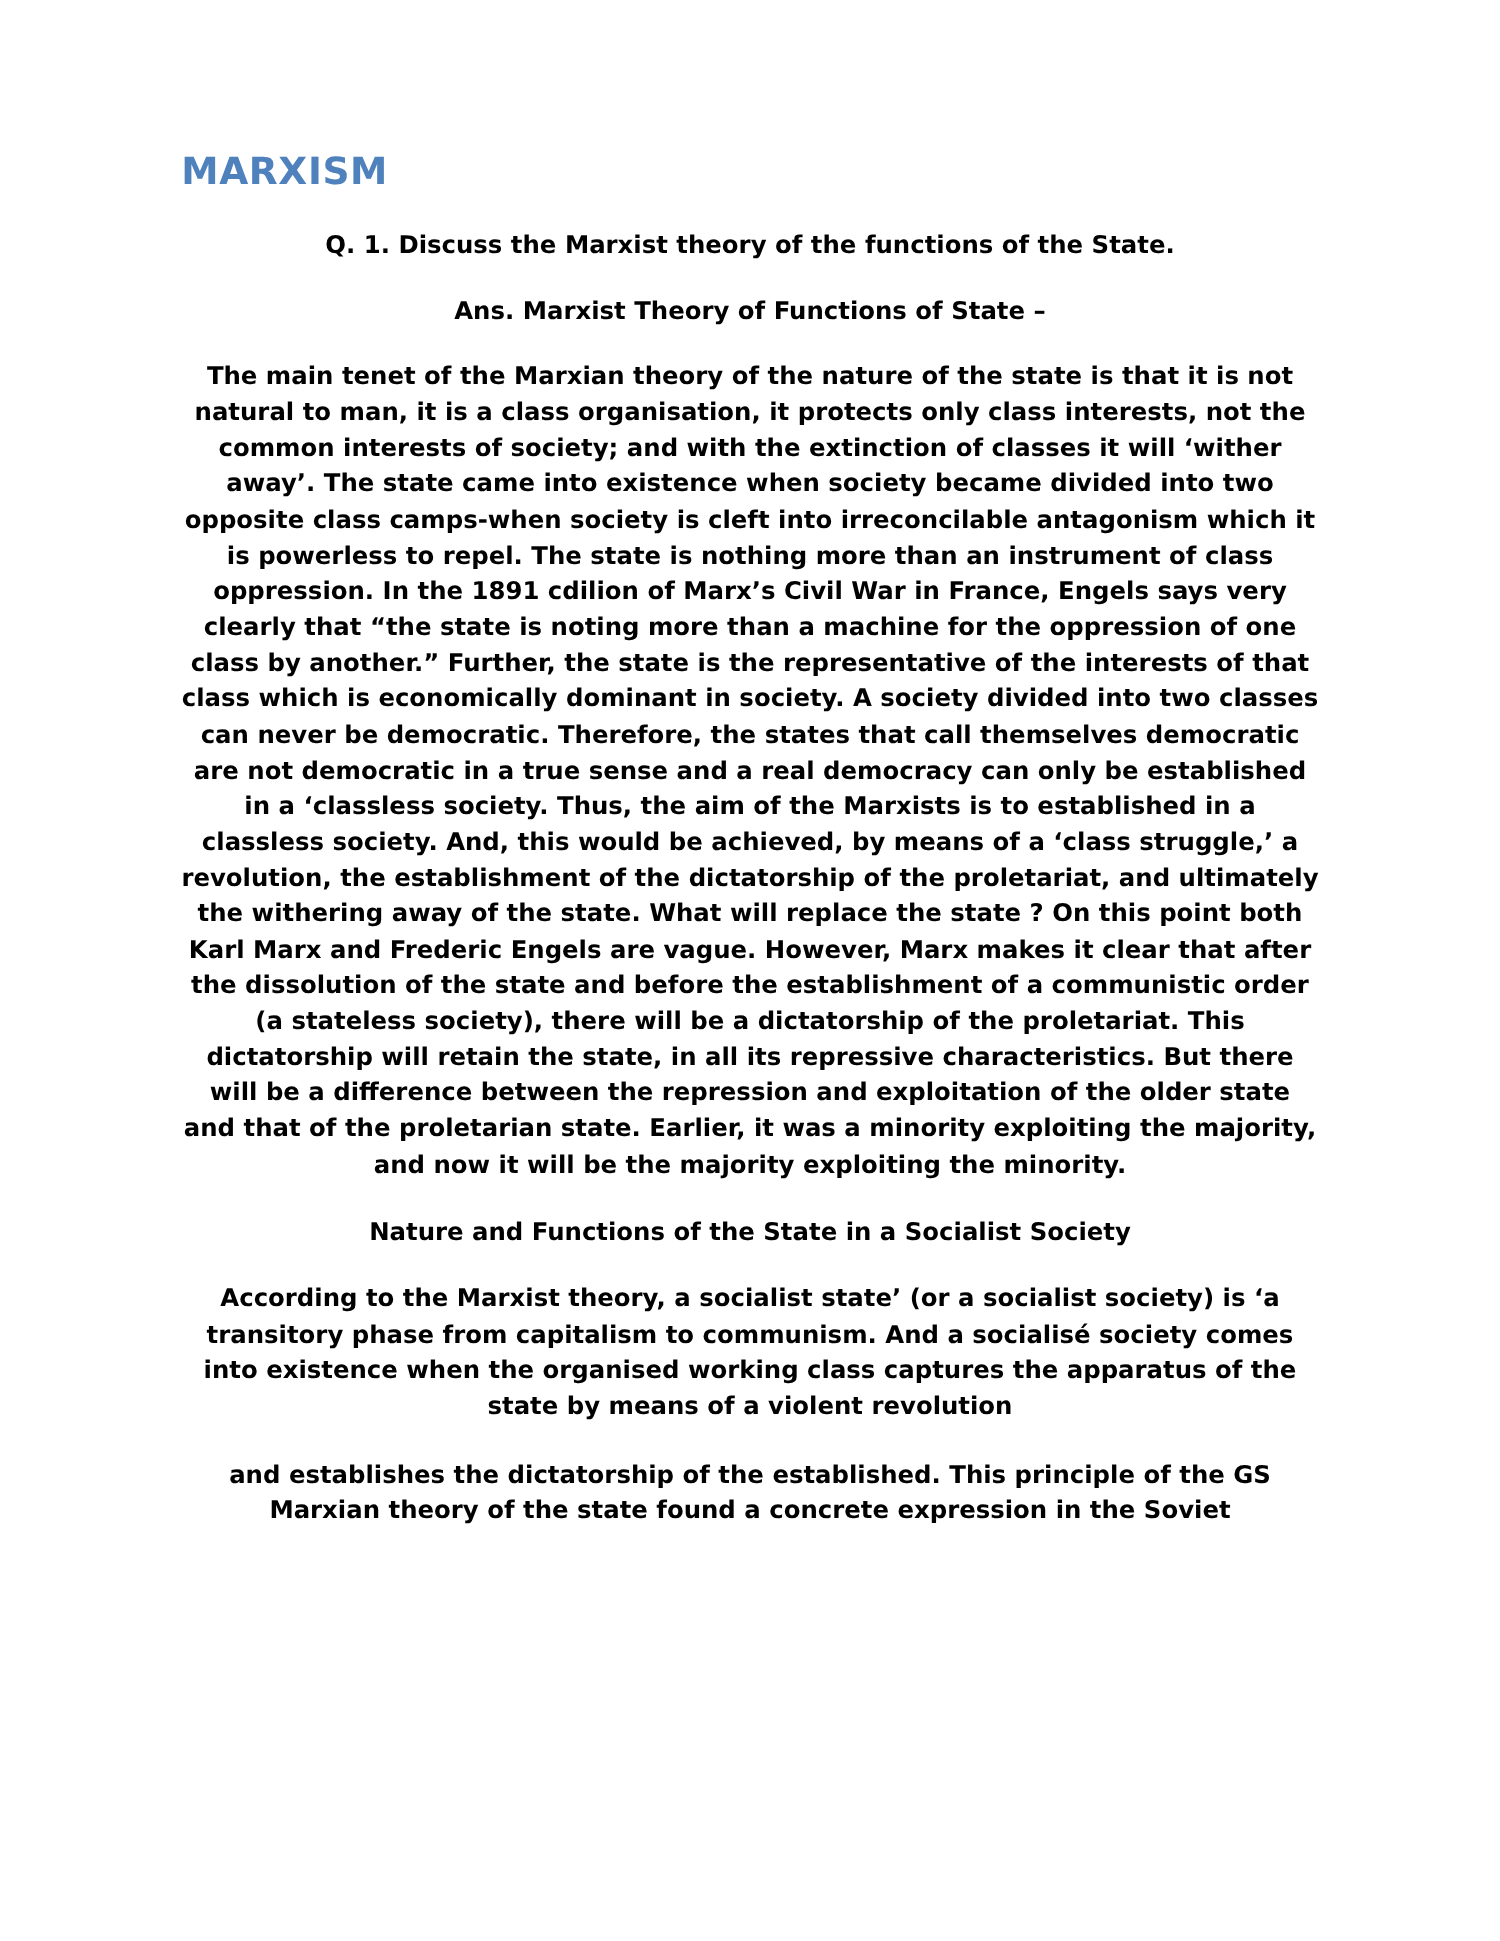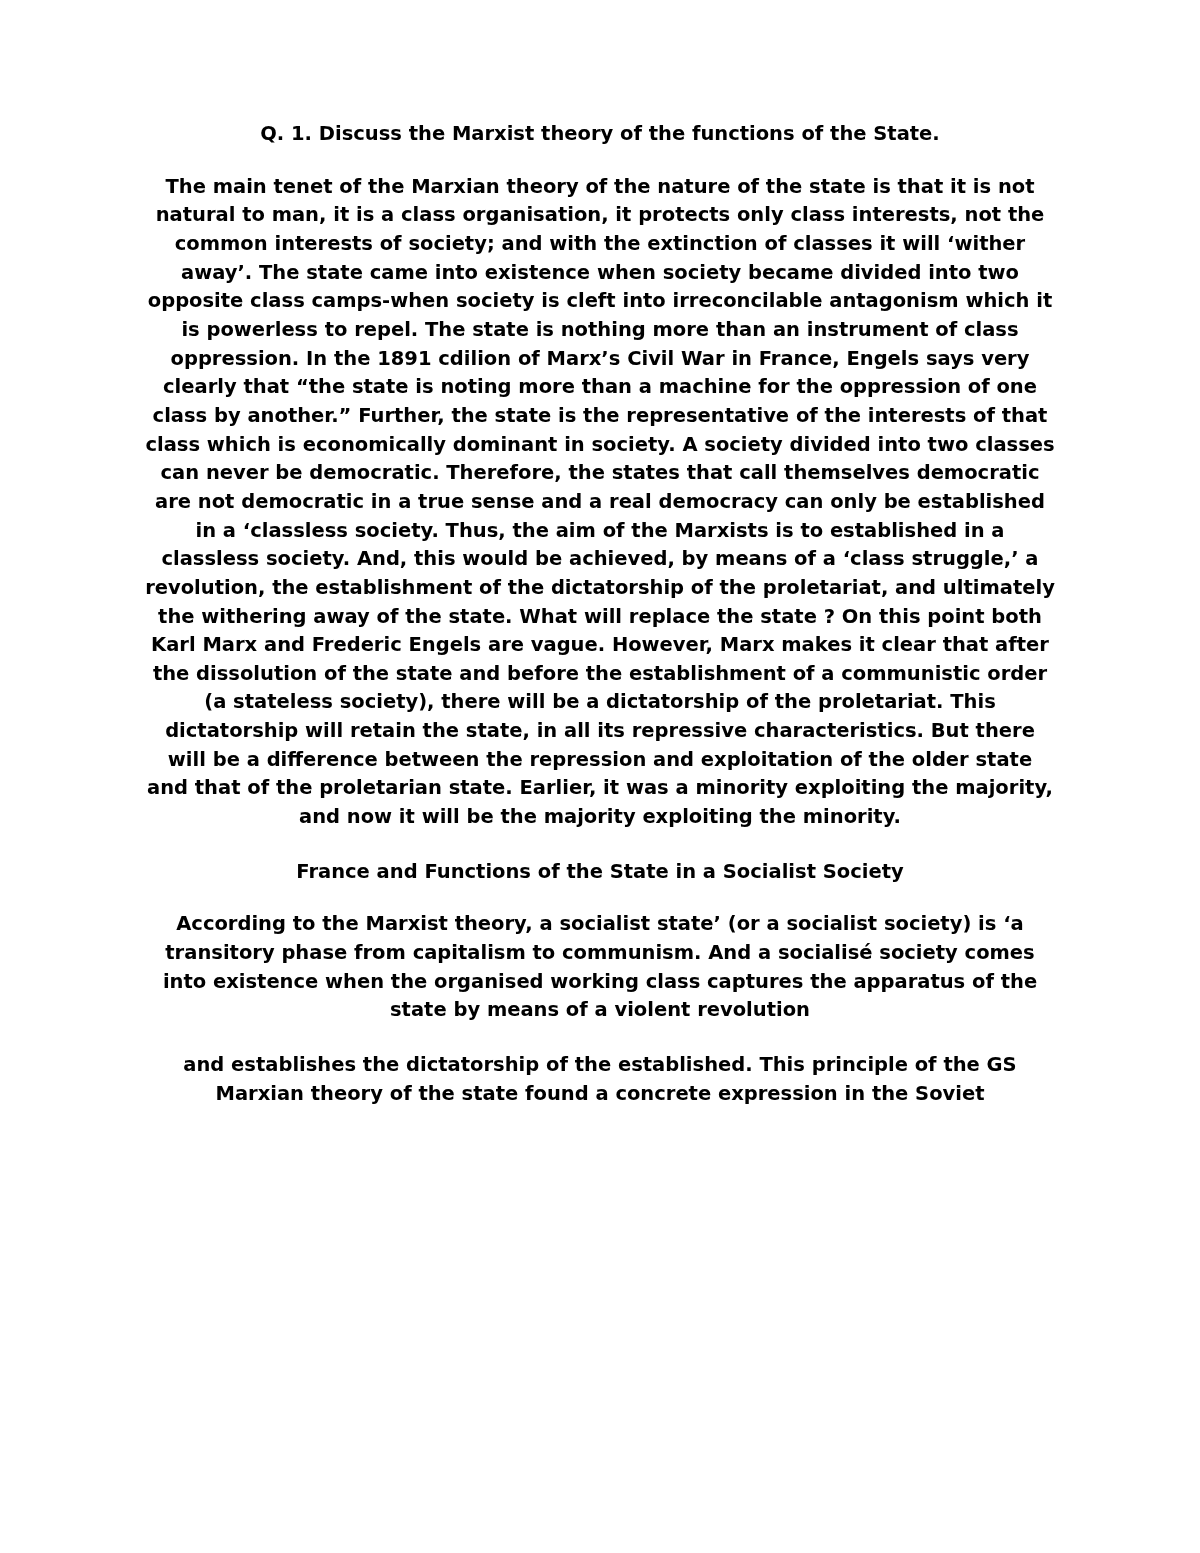--- a/index.html
+++ b/index.html
@@ -44,24 +44,26 @@
     margin-bottom: 24px;
   }
   .para:last-child {
     margin-bottom: 0;
   }
 </style>
 </head>
 <body>
 
 <div class="page">
+  <h1 class="doc-title">MARXISM</h1>
 
   <p class="para heading-line">Q. 1. Discuss the Marxist theory of the functions of the State.</p>
 
+  <p class="para heading-line">Ans. Marxist Theory of Functions of State –</p>
 
   <p class="para body-block">The main tenet of the Marxian theory of the nature of the state is that it is not natural to man, it is a class organisation, it protects only class interests, not the common interests of society; and with the extinction of classes it will ‘wither away’. The state came into existence when society became divided into two opposite class camps-when society is cleft into irreconcilable antagonism which it is powerless to repel. The state is nothing more than an instrument of class oppression. In the 1891 cdilion of Marx’s Civil War in France, Engels says very clearly that “the state is noting more than a machine for the oppression of one class by another.” Further, the state is the representative of the interests of that class which is economically dominant in society. A society divided into two classes can never be democratic. Therefore, the states that call themselves democratic are not democratic in a true sense and a real democracy can only be established in a ‘classless society. Thus, the aim of the Marxists is to established in a classless society. And, this would be achieved, by means of a ‘class struggle,’ a revolution, the establishment of the dictatorship of the proletariat, and ultimately the withering away of the state. What will replace the state ? On this point both Karl Marx and Frederic Engels are vague. However, Marx makes it clear that after the dissolution of the state and before the establishment of a communistic order (a stateless society), there will be a dictatorship of the proletariat. This dictatorship will retain the state, in all its repressive characteristics. But there will be a difference between the repression and exploitation of the older state and that of the proletarian state. Earlier, it was a minority exploiting the majority, and now it will be the majority exploiting the minority.</p>
 
-  <p class="para heading-line">France and Functions of the State in a Socialist Society</p>
+  <p class="para heading-line">Nature and Functions of the State in a Socialist Society</p>
 
   <p class="para body-block">According to the Marxist theory, a socialist state’ (or a socialist society) is ‘a transitory phase from capitalism to communism. And a socialisé society comes into existence when the organised working class captures the apparatus of the state by means of a violent revolution</p>
 
   <p class="para body-block">and establishes the dictatorship of the established. This principle of the GS Marxian theory of the state found a concrete expression in the Soviet</p>
 </div>
 
 </body></html>

